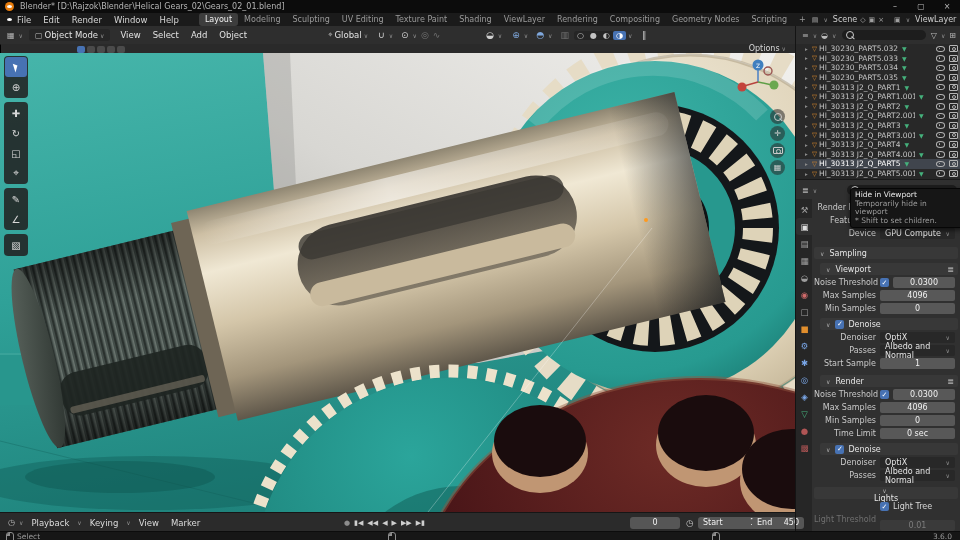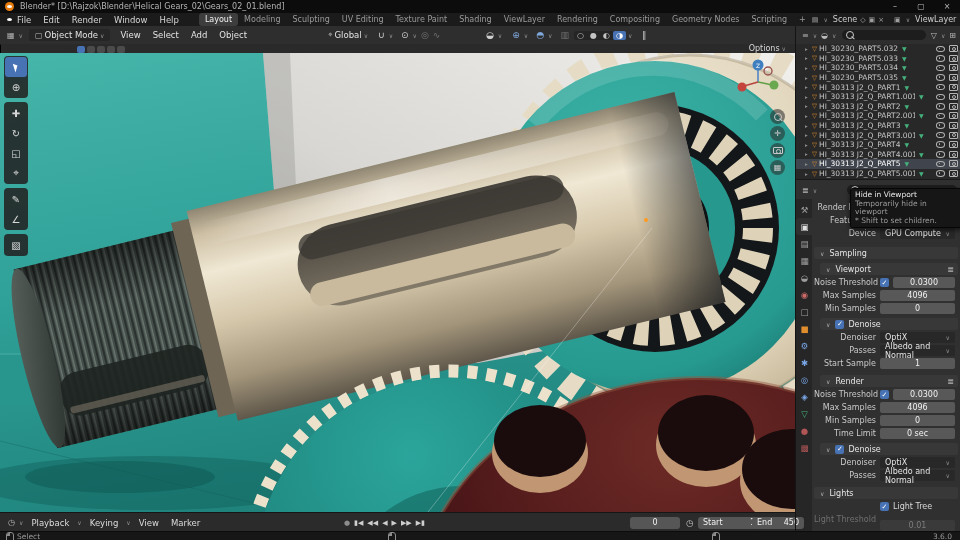--- a/index.html
+++ b/index.html
@@ -717,21 +717,21 @@
       </span>
   </div>
   <div class="prow">
     <span class="plabel">Passes</span>
     <span class="pdrop">
         <span>Albedo and Normal</span>
         <span class="caret">∨</span>
       </span>
   </div>
 
-  <div class="phdr" style="margin-top:4px;">
+  <div class="phdr" style="margin-top:4px;flex-direction:column;">
     <span class="caret">∨</span>
     <span>Lights</span>
   </div>
   <div class="prow">
     <span class="plabel"></span>
     <span class="chk">✓</span>
     <span style="color:#d8d8d8;">Light Tree</span>
   </div>
   <div class="prow disabled">
     <span class="plabel">Light Threshold</span>

